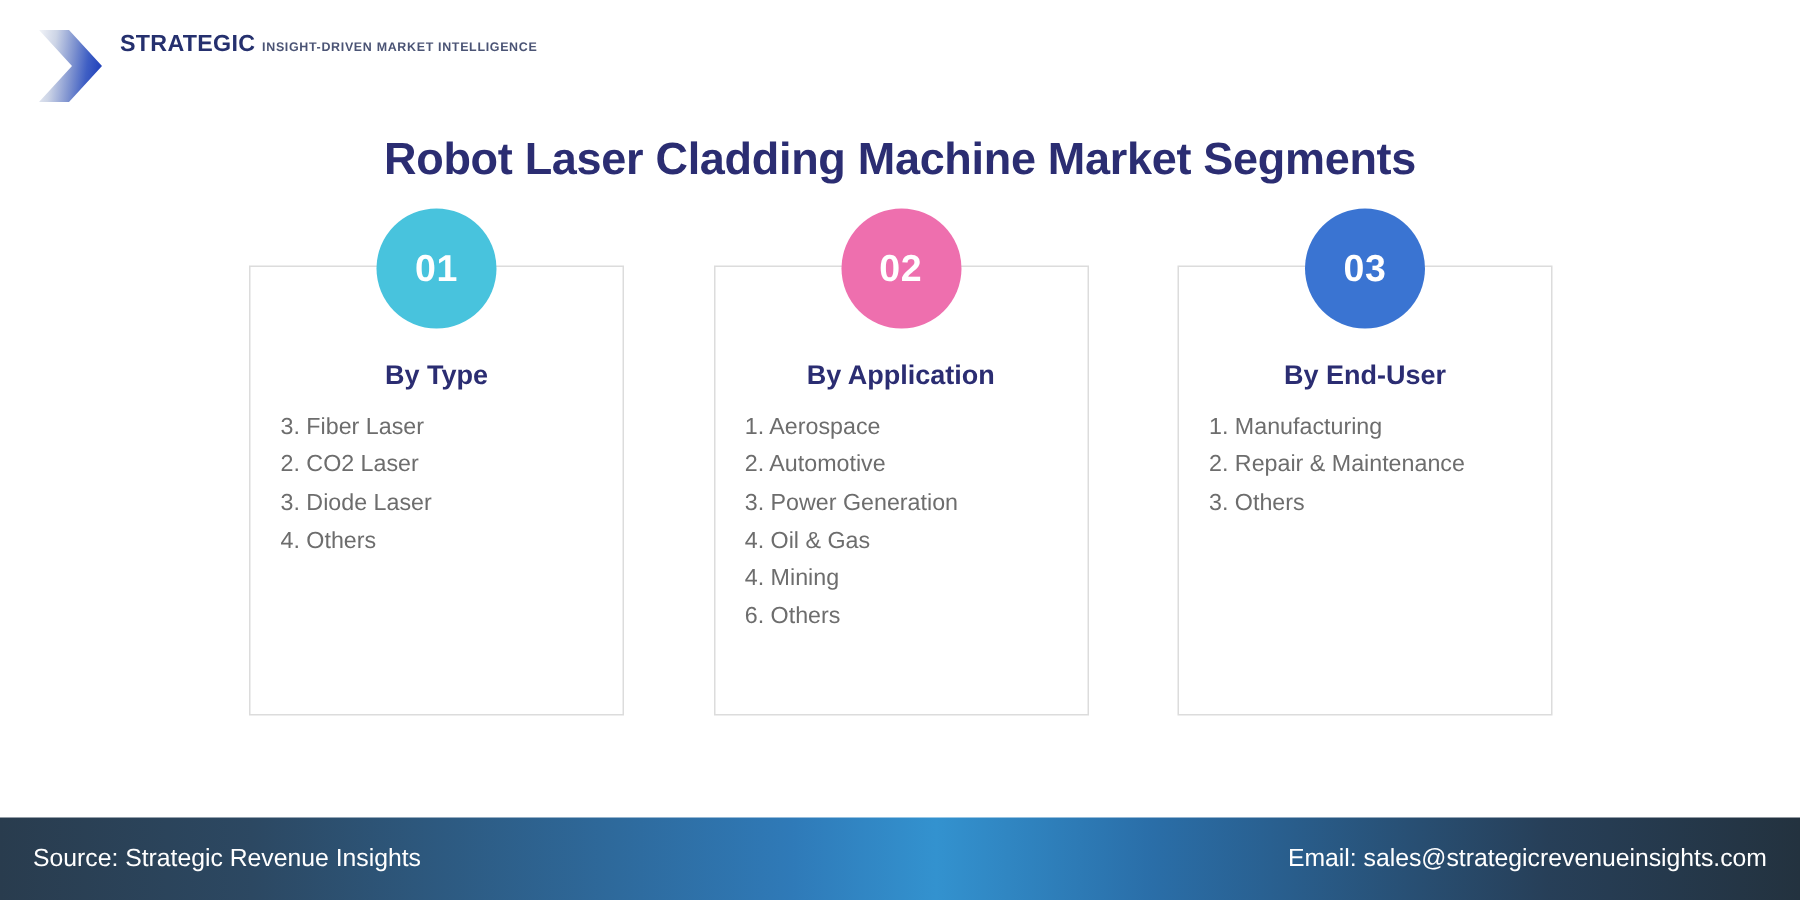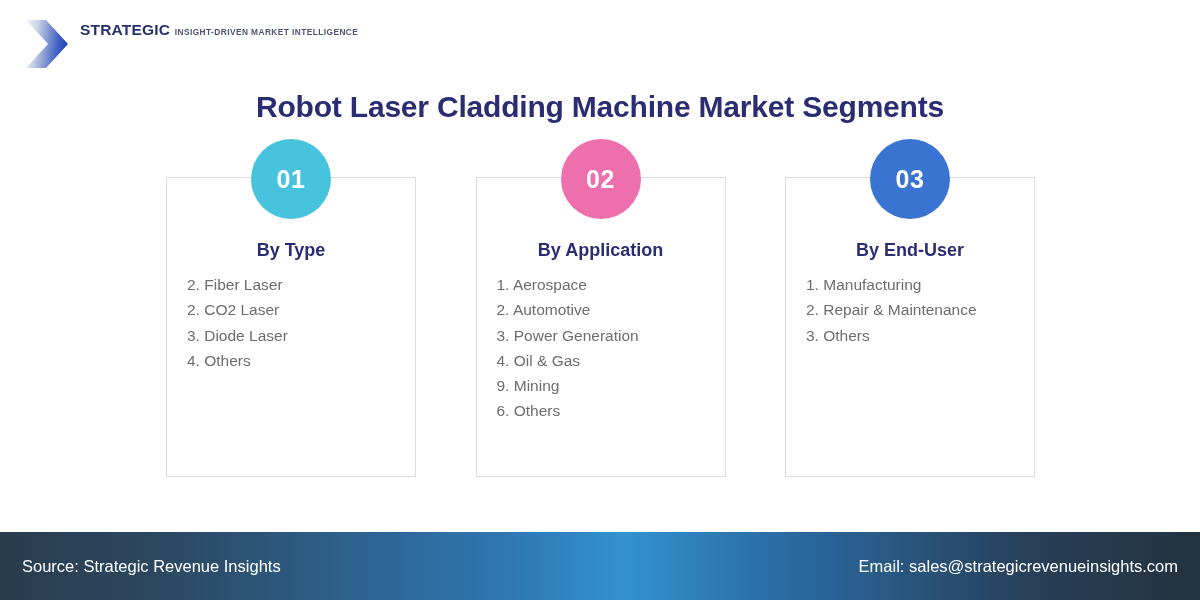--- a/index.html
+++ b/index.html
@@ -144,21 +144,21 @@
     color: #6d6d6d;
     white-space: nowrap;
   }
 
   
   .footer {
     position: absolute;
     left: 0;
     bottom: 0;
     width: 1200px;
-    height: 68px;
+    height: 55px;
     background: linear-gradient(90deg,
         #293c4e 0%,
         #2c4862 14%,
         #2f7ab8 44%,
         #3392cf 52%,
         #2a6ea8 64%,
         #273f58 86%,
         #23323f 100%);
     display: flex;
     align-items: center;
@@ -201,36 +201,36 @@
 </div>
 
 <div class="page-title">Robot Laser Cladding Machine Market Segments</div>
 
 <div class="cards">
 
   <div class="card">
     <div class="badge badge-1">01</div>
     <div class="card-heading">By Type</div>
     <ul class="card-list">
-      <li>2. Fiber Laser</li>
+      <li>3. Fiber Laser</li>
       <li>2. CO2 Laser</li>
       <li>3. Diode Laser</li>
       <li>4. Others</li>
     </ul>
   </div>
 
   <div class="card">
     <div class="badge badge-2">02</div>
     <div class="card-heading">By Application</div>
     <ul class="card-list">
       <li>1. Aerospace</li>
       <li>2. Automotive</li>
       <li>3. Power Generation</li>
       <li>4. Oil &amp; Gas</li>
-      <li>9. Mining</li>
+      <li>4. Mining</li>
       <li>6. Others</li>
     </ul>
   </div>
 
   <div class="card">
     <div class="badge badge-3">03</div>
     <div class="card-heading">By End-User</div>
     <ul class="card-list">
       <li>1. Manufacturing</li>
       <li>2. Repair &amp; Maintenance</li>

